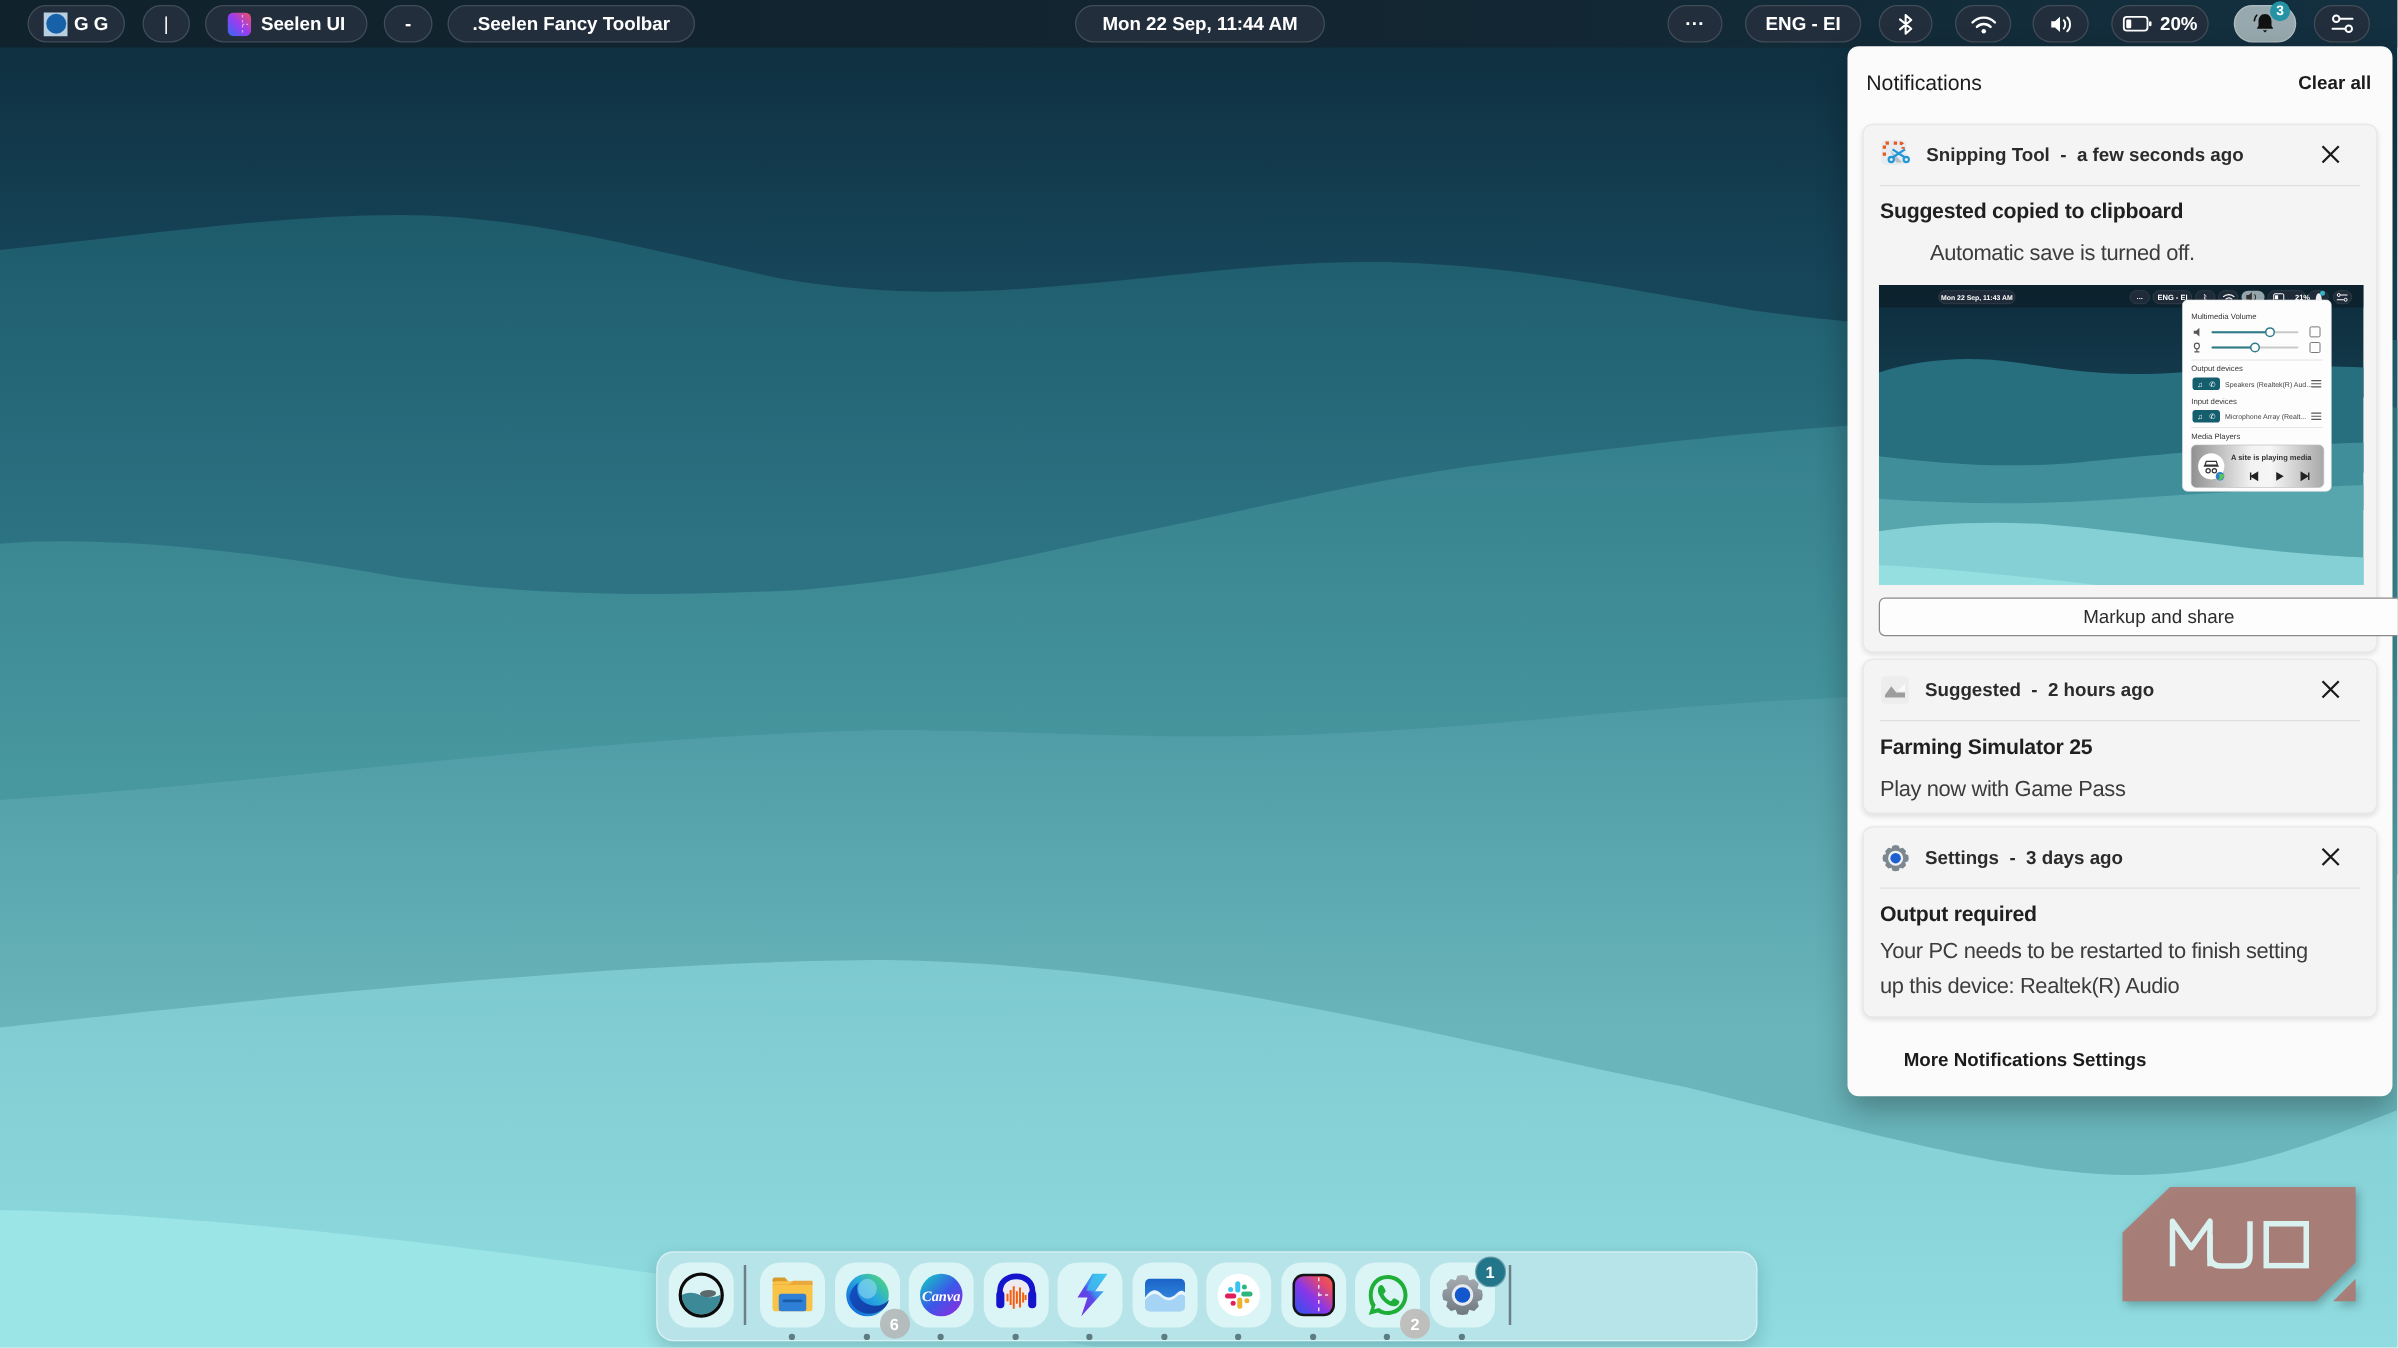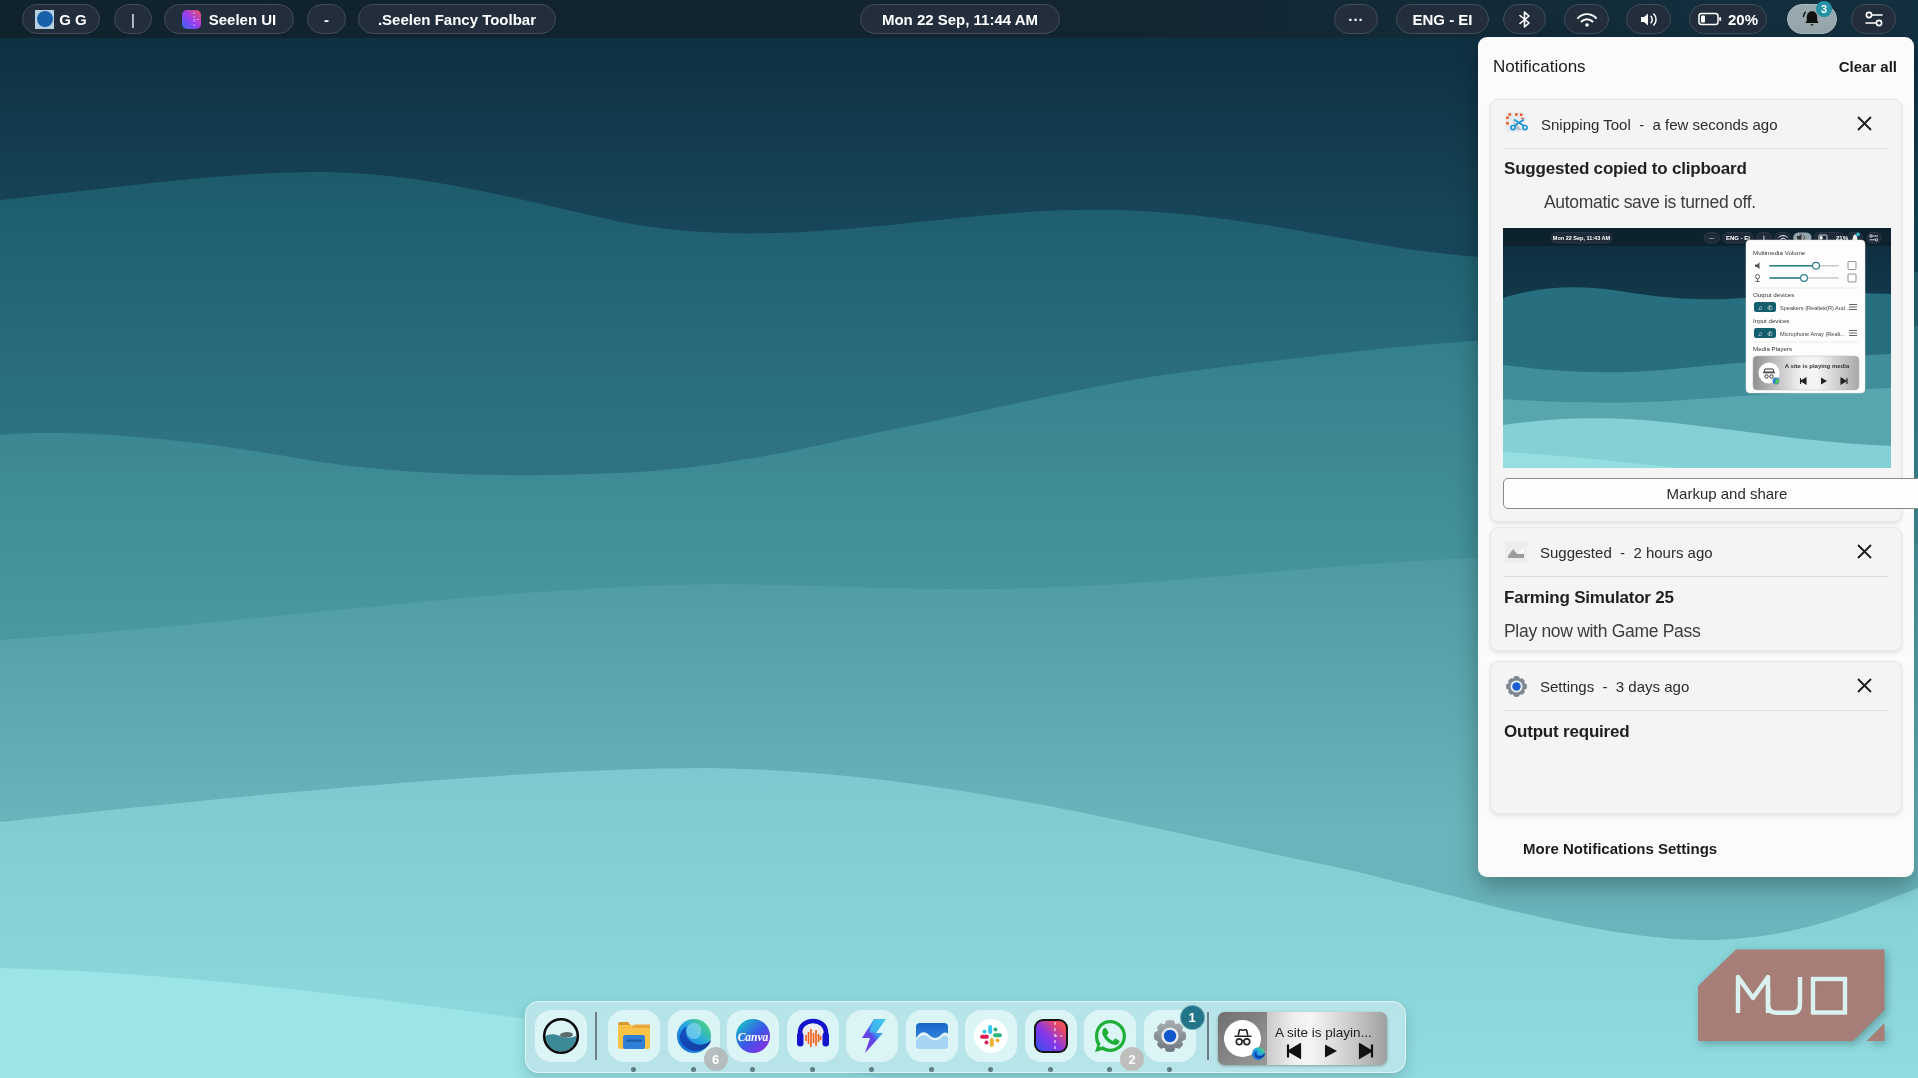--- a/index.html
+++ b/index.html
@@ -18,21 +18,21 @@
 
 
 #panel { position:absolute; left:1478px; top:37px; width:436px; height:840px;
   background:#fbfbfb; border-radius:9px; box-shadow:0 10px 24px rgba(0,0,0,0.30);
   }
 #panel .hdr { position:absolute; left:15px; top:20px; font-size:17px; color:#1b1b1b; }
 #panel .clearall { position:absolute; right:17px; top:21px; font-size:15px; font-weight:bold; color:#1b1b1b; }
 .ncard { position:absolute; left:12px; width:412px; background:#f4f4f4;
   border:1px solid #e7e7e7; border-radius:8px; box-shadow:0 2px 4px rgba(0,0,0,0.10); }
 .ncard .chead { position:absolute; left:13px; right:13px; top:0; height:48px;
-  display:flex; align-items:center; font-size:15px; font-weight:normal; color:#2b2b2b; }
+  display:flex; align-items:center; font-size:15px; font-weight:bold; color:#2b2b2b; }
 .ncard .cx { position:absolute; right:16px; top:16px; font-size:17px; color:#1b1b1b; font-weight:normal;}
 .ncard .cdiv { position:absolute; left:13px; right:13px; top:48px; height:1px; background:#dedede; }
 .ncard .ctitle { position:absolute; left:13px; font-size:17px; font-weight:bold; color:#1f1f1f; letter-spacing:-0.2px;}
 .ncard .cbody { position:absolute; left:13px; font-size:17.5px; color:#3c3c3c; letter-spacing:-0.3px; line-height:28px;}
 #morenotif { position:absolute; left:17px; top:803px; font-size:15px; font-weight:bold; color:#1b1b1b;margin-left:28px; }
 
 
 #dock { position:absolute; left:525px; top:1001px; width:881px; height:72px;
   background:rgba(186,228,232,0.93); border:1px solid rgba(255,255,255,0.5);
   border-radius:14px; box-shadow:0 6px 14px rgba(0,30,40,0.18); }
@@ -307,20 +307,21 @@
         <circle cx="12.5" cy="12.5" r="6" fill="#eef1f3"></circle>
         <circle cx="12.5" cy="12.5" r="4.2" fill="#1b5fd0"></circle>
       </svg>
       <span>Settings&nbsp;&nbsp;-&nbsp;&nbsp;3 days ago</span>
       <svg class="cx" width="15" height="15" viewBox="0 0 15 15">
             <path d="M1,1 L14,14 M14,1 L1,14" stroke="#1b1b1b" stroke-width="1.8"></path>
           </svg>
     </div>
     <div class="cdiv"></div>
     <div class="ctitle" style="top:60px;">Output required</div>
+    <div class="cbody" style="top:84px;width:390px;">Your PC needs to be restarted to finish setting<br>up this device: Realtek(R) Audio</div>
   </div>
 
   <div id="morenotif">More Notifications Settings</div>
 </div>
 
 <div id="dock">
 
   <div class="tile" style="left:9px;">
     <svg width="40" height="40" viewBox="0 0 40 40">
       <defs>
@@ -489,41 +490,20 @@
   <div class="dot" style="left:165px;"></div>
   <div class="dot" style="left:224px;"></div>
   <div class="dot" style="left:284px;"></div>
   <div class="dot" style="left:343px;"></div>
   <div class="dot" style="left:403px;"></div>
   <div class="dot" style="left:462px;"></div>
   <div class="dot" style="left:522px;"></div>
   <div class="dot" style="left:581px;"></div>
   <div class="dot" style="left:641px;"></div>
 
-  <div style="position:absolute;left:692px;top:10px;width:169px;height:53px;border-radius:7px;overflow:hidden;background:linear-gradient(90deg,#8f8f8f 0%,#b9b9b9 22%,#efefef 45%,#f5f5f5 55%,#c9c9c9 80%,#9f9f9f 100%);box-shadow:0 1px 3px rgba(0,0,0,0.3);">
-    <div style="position:absolute;left:0;top:0;width:49px;height:53px;background:linear-gradient(135deg,#6f6f6f,#9a9a9a);"></div>
-    <div style="position:absolute;left:6px;top:8px;width:37px;height:37px;border-radius:50%;background:#fff;"></div>
-    <svg width="24" height="24" viewBox="0 0 24 24" style="position:absolute;left:12.5px;top:14px;">
-      <path d="M7.2,9.5 L8.3,4.5 Q8.5,3.6 9.5,3.8 Q10.7,4.2 12,4.2 Q13.3,4.2 14.5,3.8 Q15.5,3.6 15.7,4.5 L16.8,9.5" stroke="#222" stroke-width="1.6" fill="none"></path>
-      <line x1="3.5" y1="10.2" x2="20.5" y2="10.2" stroke="#222" stroke-width="1.6"></line>
-      <circle cx="8.2" cy="15.8" r="2.9" stroke="#222" stroke-width="1.6" fill="none"></circle>
-      <circle cx="15.8" cy="15.8" r="2.9" stroke="#222" stroke-width="1.6" fill="none"></circle>
-      <path d="M11,15 Q12,14.2 13,15" stroke="#222" stroke-width="1.4" fill="none"></path>
-    </svg>
-    <svg width="15" height="15" viewBox="0 0 40 40" style="position:absolute;left:33px;top:34px;">
-      <circle cx="20" cy="20" r="17" fill="url(#edg1)"></circle>
-      <path d="M37,19 C37,28 30,33 22,33 C14,33 9,27 9,21 C9,16 12,12.5 17,12.5 C13,16 14,22 18,24.5 C23,27.5 31,26 34,19 Z" fill="url(#edg2)"></path>
-    </svg>
-    <div style="position:absolute;left:57px;top:13px;font-size:13.5px;color:#222;">A site is playin...</div>
-    <svg width="100" height="16" viewBox="0 0 100 16" style="position:absolute;left:60px;top:31px;">
-      <path d="M10,1.5 L10,14.5 M22,1.5 L11,8 L22,14.5 Z" stroke="#111" stroke-width="2.2" fill="#111"></path>
-      <path d="M47,1.5 L59,8 L47,14.5 Z" fill="#111"></path>
-      <path d="M82,1.5 L93,8 L82,14.5 Z M94,1.5 L94,14.5" stroke="#111" stroke-width="2.2" fill="#111"></path>
-    </svg>
-  </div>
 </div>
 
 <svg id="muo" width="200" height="110" viewBox="0 0 200 110" style="position:absolute;left:1692px;top:944px;filter:drop-shadow(2px 3px 4px rgba(0,0,0,0.28));">
   <path d="M44,5.5 L192.5,5.5 L192.5,66 L161,97 L6,97 L6,42 Z" fill="#aa7b76" opacity="0.96"></path>
   <path d="M192.5,79 L192.5,97 L174.5,97 Z" fill="#aa7b76" opacity="0.96"></path>
   <g stroke="#d9f2f0" stroke-width="4.4" fill="none" stroke-linecap="butt" stroke-linejoin="miter">
     <path d="M46,69 L46,33 L61,54 L76,33 L76,69" stroke-linejoin="round"></path>
     <path d="M76,44 L76,60 Q76,68.8 85,68.8 L100,68.8 Q108,68.8 108,60 L108,33"></path>
     <rect x="121" y="35" width="32" height="33.5"></rect>
   </g>

